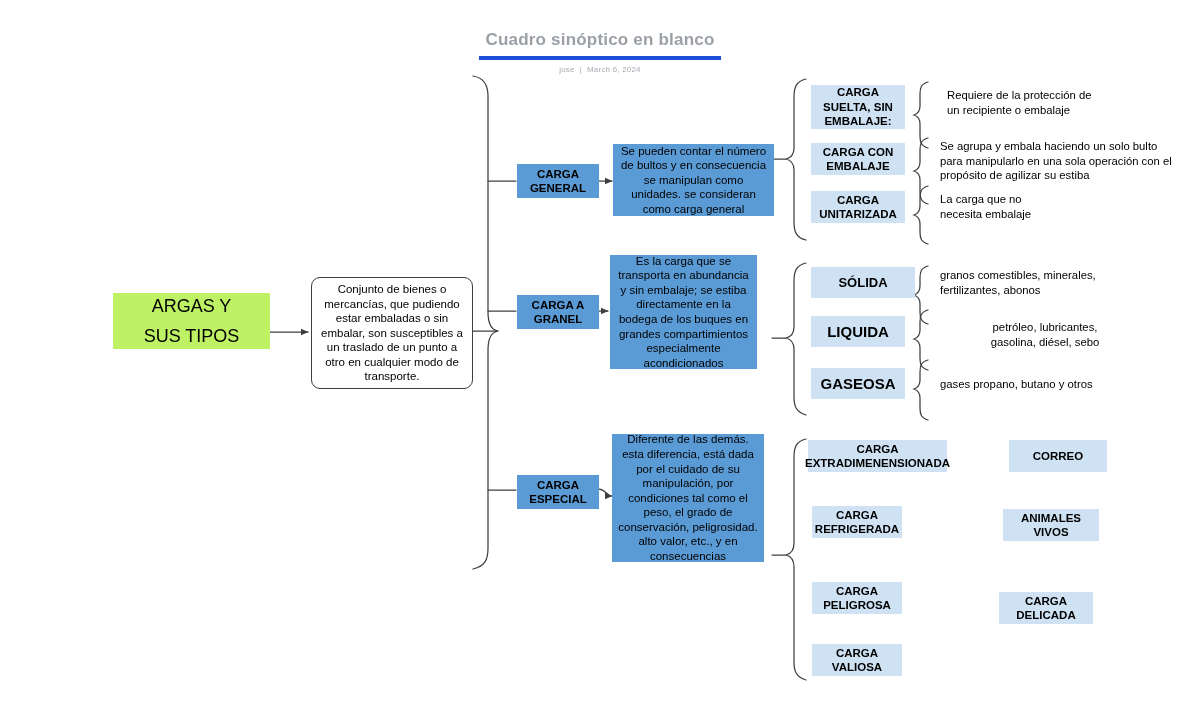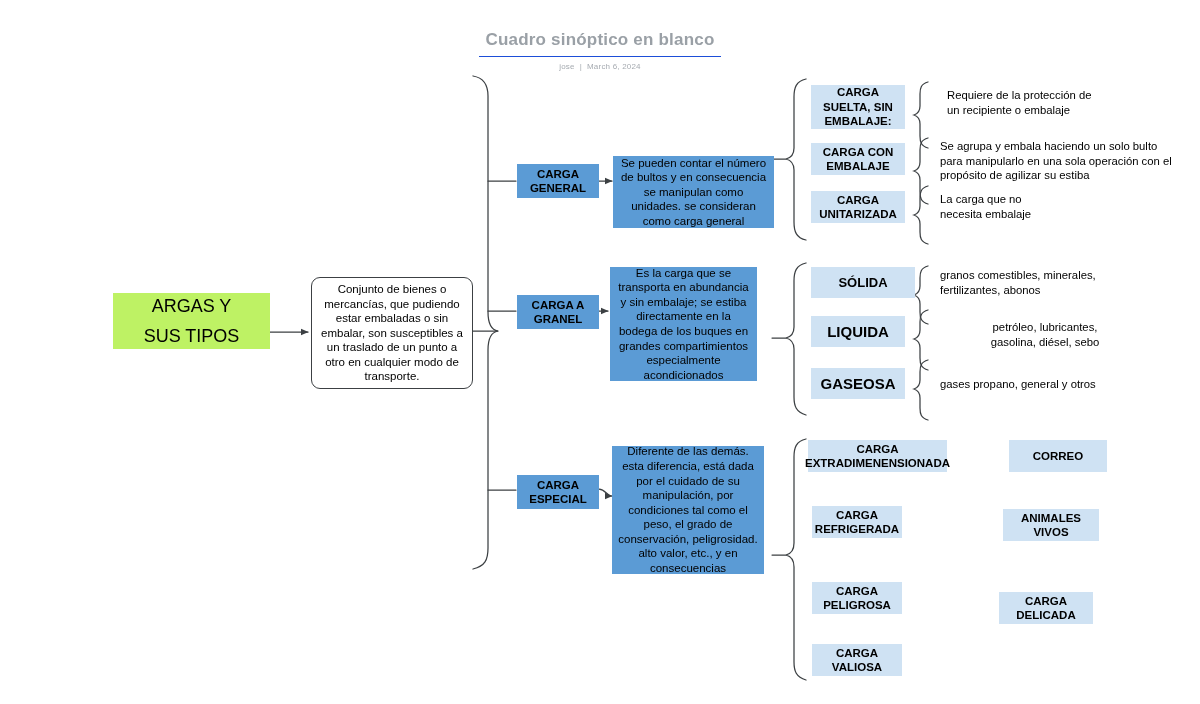--- a/index.html
+++ b/index.html
@@ -10,21 +10,21 @@
     color:#000;
     overflow:hidden;
     position:relative;
   }
   #canvas{position:absolute;left:0;top:0;width:1200px;height:704px;}
   svg.links{position:absolute;left:0;top:0;width:1200px;height:704px;pointer-events:none;}
 
   .doc-header{position:absolute;left:0;top:30px;width:1200px;text-align:center;}
   .doc-title{
     font-size:17px;font-weight:bold;color:#9aa0a6;letter-spacing:.2px;
-    display:inline-block;padding:0 6px 6px 6px;border-bottom:1px solid #1d4ed8;
+    display:inline-block;padding:0 6px 6px 6px;border-bottom:4px solid #1d4ed8;
   }
   .doc-sub{margin-top:5px;font-size:8px;color:#a6abb1;letter-spacing:.2px;}
   .doc-sub .sep{margin:0 5px;}
 
   .node{position:absolute;box-sizing:border-box;display:flex;align-items:center;justify-content:center;text-align:center;}
 
   .root-node{
     background:#bef264;color:#000;
     font-size:18px;line-height:30px;font-weight:400;
   }
@@ -32,21 +32,21 @@
     background:#ffffff;border:1.3px solid #3c4043;border-radius:9px;
     font-size:11.5px;line-height:14.6px;color:#000;
     padding:6px 8px;
   }
   .branch-node{
     background:#5b9bd5;color:#000;font-weight:bold;
     font-size:11.5px;line-height:14px;
   }
   .desc-node{
     background:#5b9bd5;color:#000;
-    font-size:11.5px;line-height:14.6px;padding:5px 6px;margin-top:12px;
+    font-size:11.5px;line-height:14.6px;padding:5px 6px;
   }
   .leaf-node{
     background:#cfe2f3;color:#000;font-weight:bold;
     font-size:11.5px;line-height:14.5px;
   }
   .leaf-node.sm{font-size:15px;line-height:12px;}
   .leaf-node.lg{font-size:13px;line-height:15px;}
   .plain-text{
     position:absolute;font-size:11.3px;line-height:14.6px;color:#000;text-align:left;
     white-space:pre-line;
@@ -149,21 +149,21 @@
 
   <div class="node leaf-node lg" style="left:811px;top:267px;width:104px;height:31px;">SÓLIDA</div>
   <div class="plain-text" style="left:940px;top:268px;width:240px;">granos comestibles, minerales,
 fertilizantes, abonos</div>
 
   <div class="node leaf-node sm" style="left:811px;top:316px;width:94px;height:31px;">LIQUIDA</div>
   <div class="plain-text ctr" style="left:940px;top:320px;width:210px;">petróleo, lubricantes,
 gasolina, diésel, sebo</div>
 
   <div class="node leaf-node sm" style="left:811px;top:368px;width:94px;height:31px;">GASEOSA</div>
-  <div class="plain-text" style="left:940px;top:377px;width:240px;">gases propano, general y otros</div>
+  <div class="plain-text" style="left:940px;top:377px;width:240px;">gases propano, butano y otros</div>
 
   <div class="node branch-node" style="left:517px;top:475px;width:82px;height:34px;white-space:pre-line;">CARGA
 ESPECIAL</div>
 
   <div class="node desc-node" style="left:612px;top:434px;width:152px;height:128px;">Diferente de las demás. esta diferencia, está dada por el cuidado de su manipulación, por condiciones tal como el peso, el grado de conservación, peligrosidad. alto valor, etc., y en consecuencias</div>
 
   <div class="node leaf-node" style="left:808px;top:440px;width:139px;height:32px;white-space:pre-line;">CARGA
 EXTRADIMENENSIONADA</div>
   <div class="node leaf-node" style="left:812px;top:506px;width:90px;height:32px;white-space:pre-line;">CARGA
 REFRIGERADA</div>

